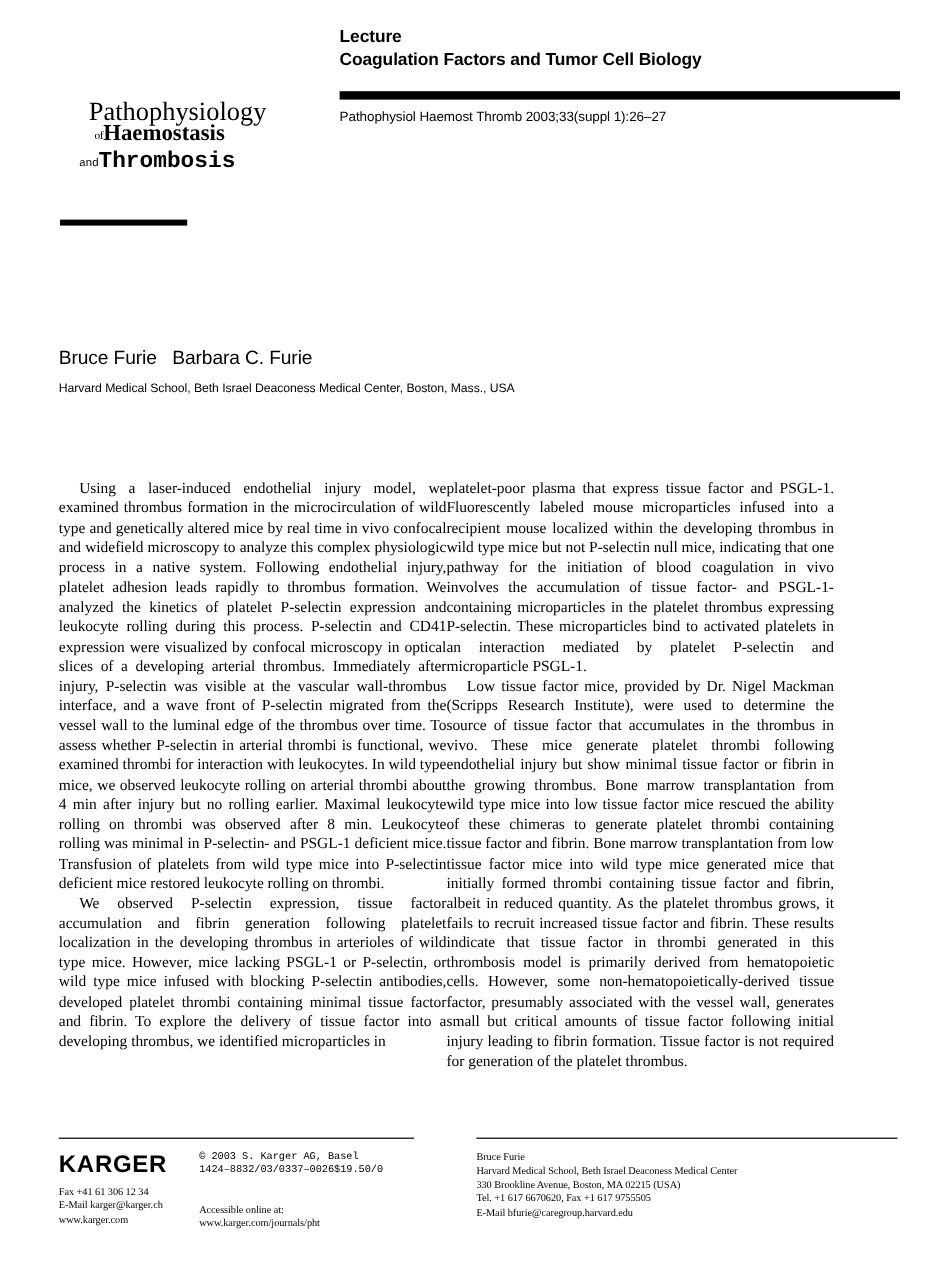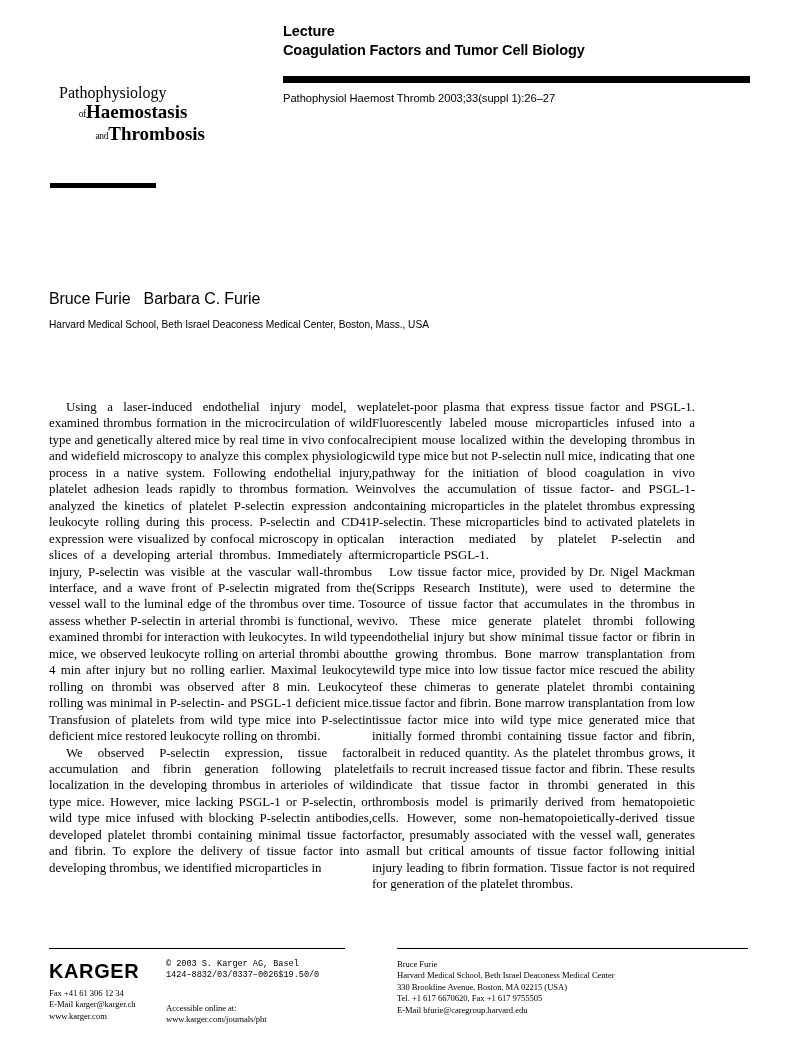--- a/index.html
+++ b/index.html
@@ -66,41 +66,42 @@
   .masthead {
     position: absolute;
     left: 57px;
     top: 83px;
     width: 180px;
     font-family: "Liberation Serif", serif;
     color: #000;
   }
   .mast-l1 {
     display: block;
-    font-size: 16px;
+    font-size: 22px;
     line-height: 19px;
-    text-align: left;
+    text-align: center;
     padding-left: 2px;
     font-family: Liberation Serif, serif;
   }
   .mast-l2 {
     display: block;
     font-size: 19px;
     line-height: 20px;
     text-align: center;
     padding-right: 28px;
     font-weight: bold;
   }
   .mast-l3 {
     display: block;
     font-size: 19px;
     line-height: 20px;
-    text-align: right;
+    text-align: center;
     padding-right: 32px;
     font-weight: bold;
+    font-family: Liberation Mono, monospace;
   }
   .mast-small {
     font-size: 9.5px;
     font-weight: normal;
     font-style: normal;
     vertical-align: 1px;
     letter-spacing: -0.3px;
   }
 
   

